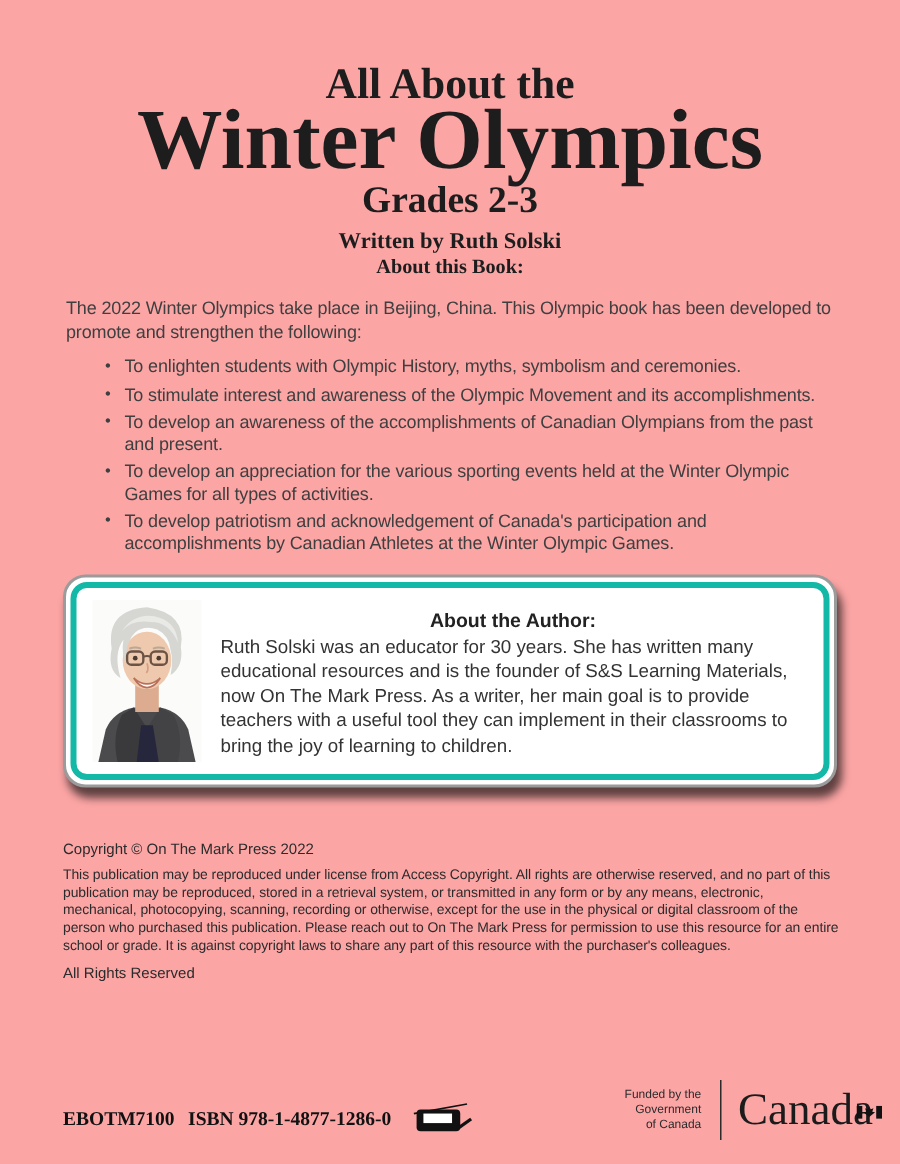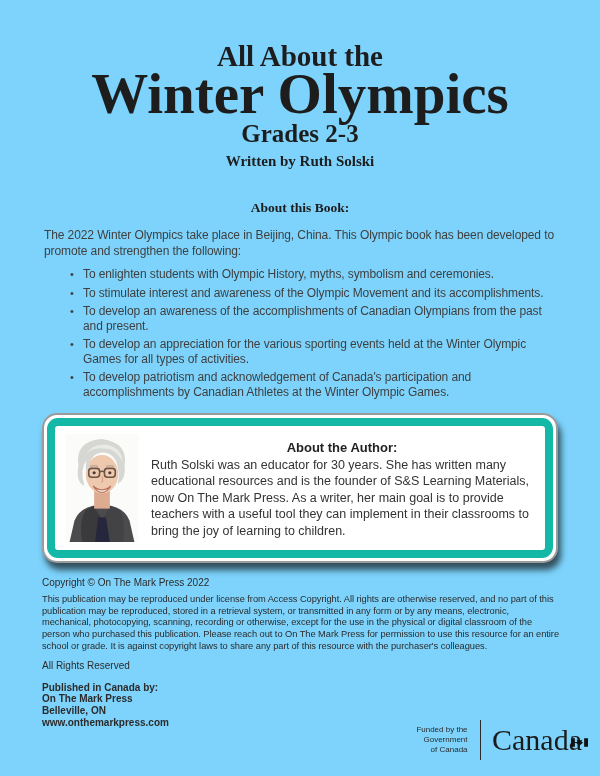--- a/index.html
+++ b/index.html
@@ -1,34 +1,34 @@
 <!DOCTYPE html>
 <html><head>
 <meta charset="utf-8">
 <style>
   * { margin: 0; padding: 0; box-sizing: border-box; }
   html, body { background: #e8e8e8; }
   .page {
     position: relative;
     width: 600px; height: 776px;
     margin: 0 auto;
-    background: #7dd3fc;
+    background: #fca5a5;
     overflow: hidden;
     font-family: "Liberation Sans", "DejaVu Sans", sans-serif;
     color: #3f3f3f;
   }
   
   .title-block { padding-top: 42px; text-align: center; font-family: "Liberation Serif", "DejaVu Serif", serif; font-weight: bold; color: #1d1d1d; }
   .title-top  { font-size: 29px; line-height: 28px; }
   .title-main { font-size: 57px; line-height: 47px; }
   .title-grades { font-size: 25px; line-height: 27px; margin-top: 3px; }
   .title-written { font-size: 15px; line-height: 18px; margin-top: 5px; }
   
   .book-heading {
-    margin-top: 30px; text-align: center;
+    text-align: center;
     font-family: "Liberation Serif", "DejaVu Serif", serif;
     font-weight: bold; font-size: 13.5px; color: #1d1d1d;
   }
   .book-intro {
     margin: 12px 43px 0 44px;
     font-size: 12px; line-height: 15.5px; letter-spacing: -0.1px;
   }
   .book-bullets { margin: 8px 40px 0 70px; list-style: none; }
   .book-bullets li {
     position: relative; padding-left: 13px;
@@ -38,31 +38,31 @@
   .book-bullets li::before { content: "•"; position: absolute; left: 0; top: 0; font-size: 11px; }
   
   .author-box {
     margin: 14px 42px 0 42px;
     border: 2px solid #9b9b9b; border-radius: 15px;
     padding: 3px;
     box-shadow: 3px 7px 6px rgba(10,10,10,0.65);
     background: #fff;
   }
   .author-box-inner {
-    border: 8px solid #14b8a6; border-radius: 11px;
+    border: 4px solid #14b8a6; border-radius: 11px;
     padding: 8px 12px 8px 10px;
     display: flex; align-items: flex-start;
   }
   .author-photo { flex: 0 0 auto; width: 74px; height: 108px; overflow: hidden; }
   .author-photo svg { display: block; }
   .author-text { flex: 1 1 auto; padding-left: 12px; }
   .author-heading { text-align: center; font-weight: bold; font-size: 13px; color: #222; margin-top: 6px; }
   .author-body { margin-top: 2px; font-size: 12.5px; line-height: 16.4px; color: #333; }
   
-  .copyright-block { margin: 14px 42px 0 42px; color: #2b2b2b; }
+  .copyright-block { margin: 36px 42px 0 42px; color: #2b2b2b; }
   .copy-line { font-size: 10px; }
   .legal-text { margin-top: 6px; font-size: 9.3px; line-height: 11.7px; letter-spacing: -0.05px; width: 518px; }
   .rights-lines { margin-top: 7px; font-size: 10px; line-height: 12px; }
   .publisher-lines { margin-top: 10px; font-size: 10px; line-height: 11.8px; font-weight: bold; }
   
   .isbn-row {
     position: absolute; left: 42px; top: 734px;
     display: flex; align-items: center;
     font-family: "Liberation Serif", "DejaVu Serif", serif;
     font-weight: bold; font-size: 13px; color: #111;
@@ -142,28 +142,34 @@
       </div>
     </div>
   </section>
 
   <section class="copyright-block">
     <p class="copy-line">Copyright © On The Mark Press 2022</p>
     <p class="legal-text">This publication may be reproduced under license from Access Copyright. All rights are otherwise reserved, and no part of this publication may be reproduced, stored in a retrieval system, or transmitted in any form or by any means, electronic, mechanical, photocopying, scanning, recording or otherwise, except for the use in the physical or digital classroom of the person who purchased this publication. Please reach out to On The Mark Press for permission to use this resource for an entire school or grade. It is against copyright laws to share any part of this resource with the purchaser's colleagues.</p>
     <div class="rights-lines">
       <div>All Rights Reserved</div>
     </div>
-    <div class="publisher-lines">
-      <div>Published in Canada by:</div>
-      <div>On The Mark Press</div>
-      <div>Belleville, ON</div>
-      <div>www.onthemarkpress.com</div>
-    </div>
   </section>
 
+  <div class="isbn-row">
+    <span class="isbn-code">EBOTM7100</span>
+    <span>ISBN 978-1-4877-1286-0</span>
+    <span class="press-icon">
+      <svg viewBox="0 0 44 26" width="40" height="24" xmlns="http://www.w3.org/2000/svg">
+        <path d="M1 9 L40 2" stroke="#111" stroke-width="1.3" fill="none"></path>
+        <rect x="3" y="6" width="32" height="16" rx="3" fill="#111"></rect>
+        <rect x="8" y="9" width="21" height="7" fill="#fff"></rect>
+        <path d="M33 20 L43 13" stroke="#111" stroke-width="2.4" fill="none"></path>
+      </svg>
+    </span>
+  </div>
 
   <div class="canada-block">
     <div class="funded-text">
       <div>Funded by the</div>
       <div>Government</div>
       <div>of Canada</div>
     </div>
     <div class="v-divider"></div>
     <div class="canada-wordmark">
       <span>Canada</span>

